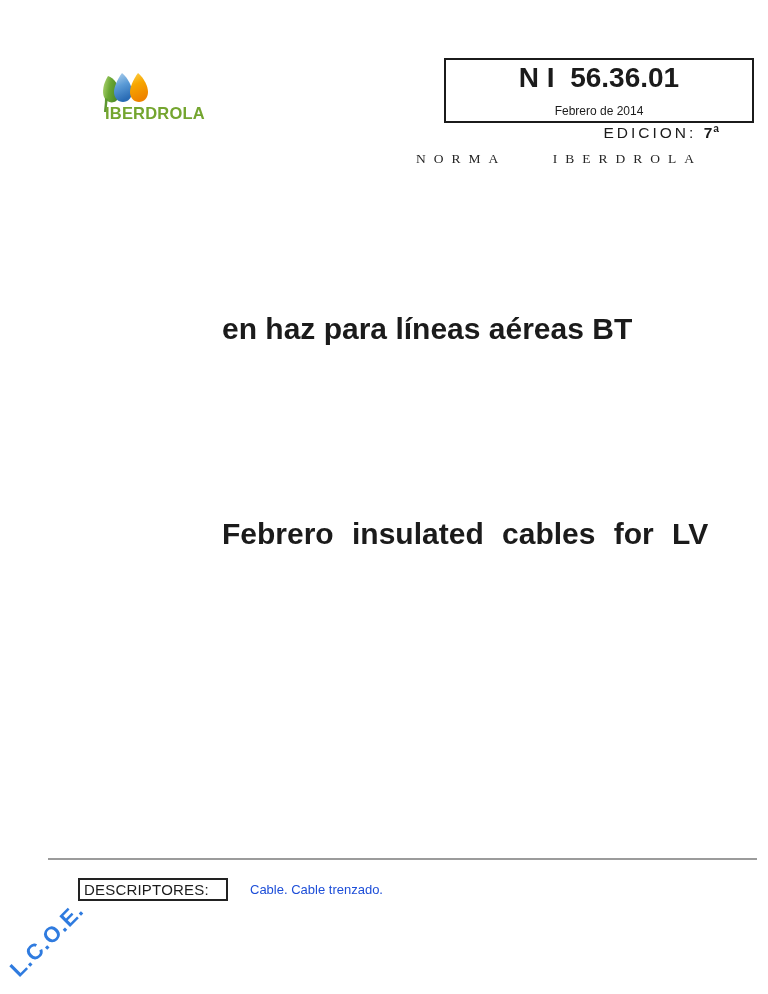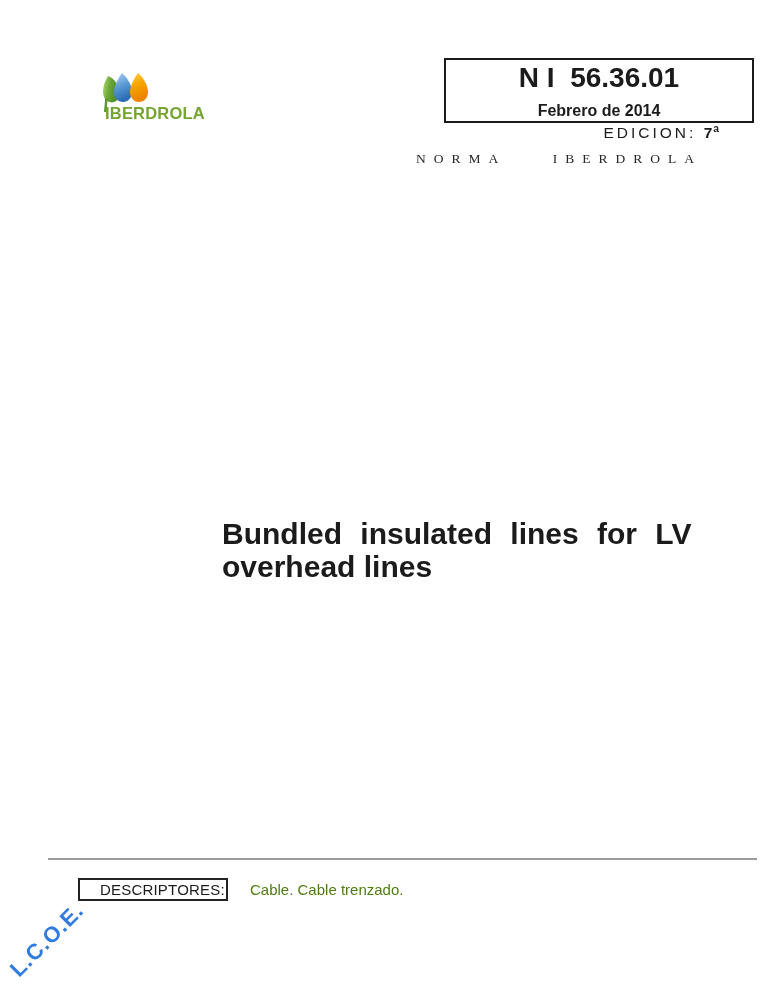--- a/index.html
+++ b/index.html
@@ -20,21 +20,21 @@
     position:absolute;left:105px;top:105px;
     font-size:16.5px;font-weight:bold;line-height:16px;
     color:var(--brand-green);letter-spacing:0.2px;white-space:nowrap;
   }
   
   .norm-box{
     position:absolute;left:398px;top:58px;width:310px;height:65px;
     border:2px solid var(--text-black);background:#fff;text-align:center;margin-left:46px;
   }
   .norm-code{font-size:28px;font-weight:bold;line-height:29px;margin-top:3px;white-space:pre;}
-  .norm-date{font-size:16px;font-weight:bold;line-height:18px;margin-top:10px;}
+  .norm-date{font-size:12px;font-weight:normal;line-height:18px;margin-top:10px;}
   .norm-edition{
     font-size:15.5px;line-height:16px;margin-top:5px;
     text-align:right;padding-right:32px;letter-spacing:3px;white-space:pre;
   }
   .norm-edition .ed-val{font-weight:bold;letter-spacing:1px;}
   .norm-footer{
     position:absolute;left:398px;top:152px;width:310px;
     display:flex;justify-content:space-between;
     padding:0 6px 0 18px;
     font-size:13.5px;line-height:14px;letter-spacing:8px;color:#262626;
@@ -51,25 +51,25 @@
   .title-en{top:517px;}
   .title .stretch{word-spacing:10px;}
   
   .divider{
     position:absolute;left:48px;top:858px;width:709px;height:2px;
     background:var(--line-gray);
   }
   .descriptor-box{
     position:absolute;left:78px;top:878px;width:150px;height:23px;
     border:2px solid #222222;display:flex;align-items:center;
-    padding-left:20px;font-size:15px;letter-spacing:0.2px;background:#fff;
+    padding-left:4px;font-size:15px;letter-spacing:0.2px;background:#fff;
   }
   .descriptor-value{
-    position:absolute;left:250px;top:881px;font-size:15px;line-height:18px;
-    color:#4d7c0f;
+    position:absolute;left:250px;top:881px;font-size:13px;line-height:18px;
+    color:#1d4ed8;
   }
   .watermark{
     position:absolute;left:14px;top:960px;
     font-size:22px;font-weight:600;letter-spacing:1px;
     color:var(--watermark-blue);
     transform:rotate(-45deg);transform-origin:0 50%;
     white-space:nowrap;
   }
 </style>
 </head>
@@ -110,25 +110,25 @@
     <div class="norm-date">Febrero de 2014</div>
     <div class="norm-edition"><span>EDICION: </span><span class="ed-val">7ª</span></div>
   </div>
 
   <div class="norm-footer">
     <span>NORMA</span>
     <span>IBERDROLA</span>
   </div>
 
   <div class="title title-es">
+    <div>en haz para líneas aéreas BT</div>
   </div>
 
   <div class="title title-en">
-    <div class="stretch">Bundled insulated lines for LV</div>
-    <div>overhead lines</div>
+    <div class="stretch">Febrero insulated cables for LV</div>
   </div>
 
   <div class="divider"></div>
 
   <div class="descriptor-box">
     <span>DESCRIPTORES:</span>
   </div>
   <div class="descriptor-value">Cable. Cable trenzado.</div>
 
   <div class="watermark">L.C.O.E.</div>

